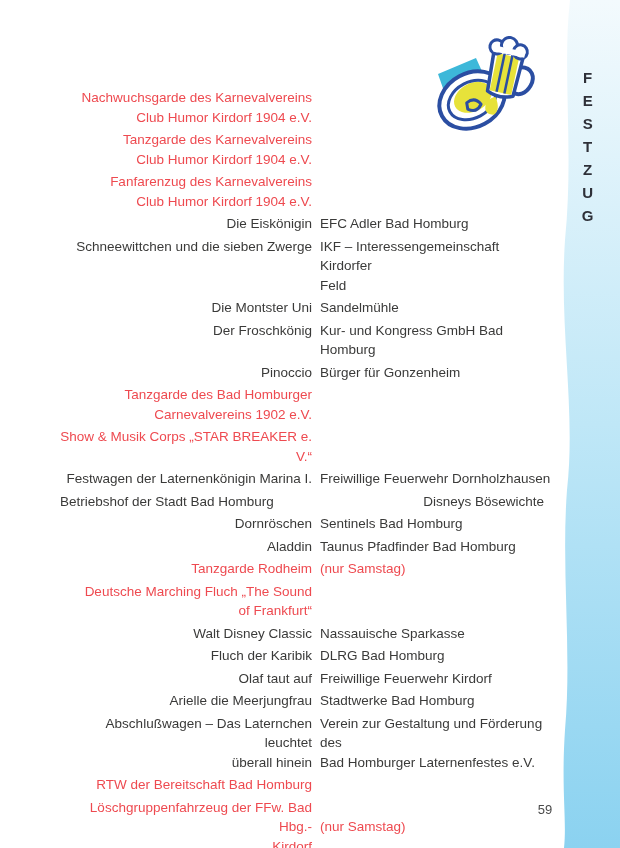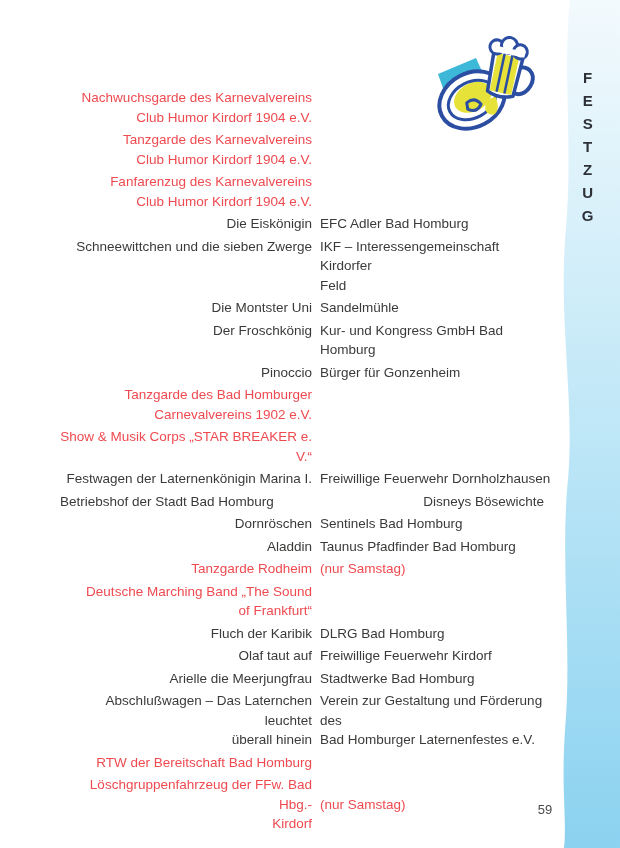--- a/index.html
+++ b/index.html
@@ -183,25 +183,29 @@
       <div class="cell left">Aladdin</div>
       <div class="cell right">Taunus Pfadfinder Bad Homburg</div>
     </div>
 
     <div class="row">
       <div class="cell left red">Tanzgarde Rodheim</div>
       <div class="cell right red">(nur Samstag)</div>
     </div>
 
     <div class="row">
-      <div class="cell left red">Deutsche Marching Band „The Sound
+      <div class="cell left red">Deutsche Marching Fluch „The Sound
 of Frankfurt“</div>
       <div class="cell right"></div>
     </div>
 
+    <div class="row">
+      <div class="cell left">Walt Disney Classic</div>
+      <div class="cell right">Nassauische Sparkasse</div>
+    </div>
 
     <div class="row">
       <div class="cell left">Fluch der Karibik</div>
       <div class="cell right">DLRG Bad Homburg</div>
     </div>
 
     <div class="row">
       <div class="cell left">Olaf taut auf</div>
       <div class="cell right">Freiwillige Feuerwehr Kirdorf</div>
     </div>

